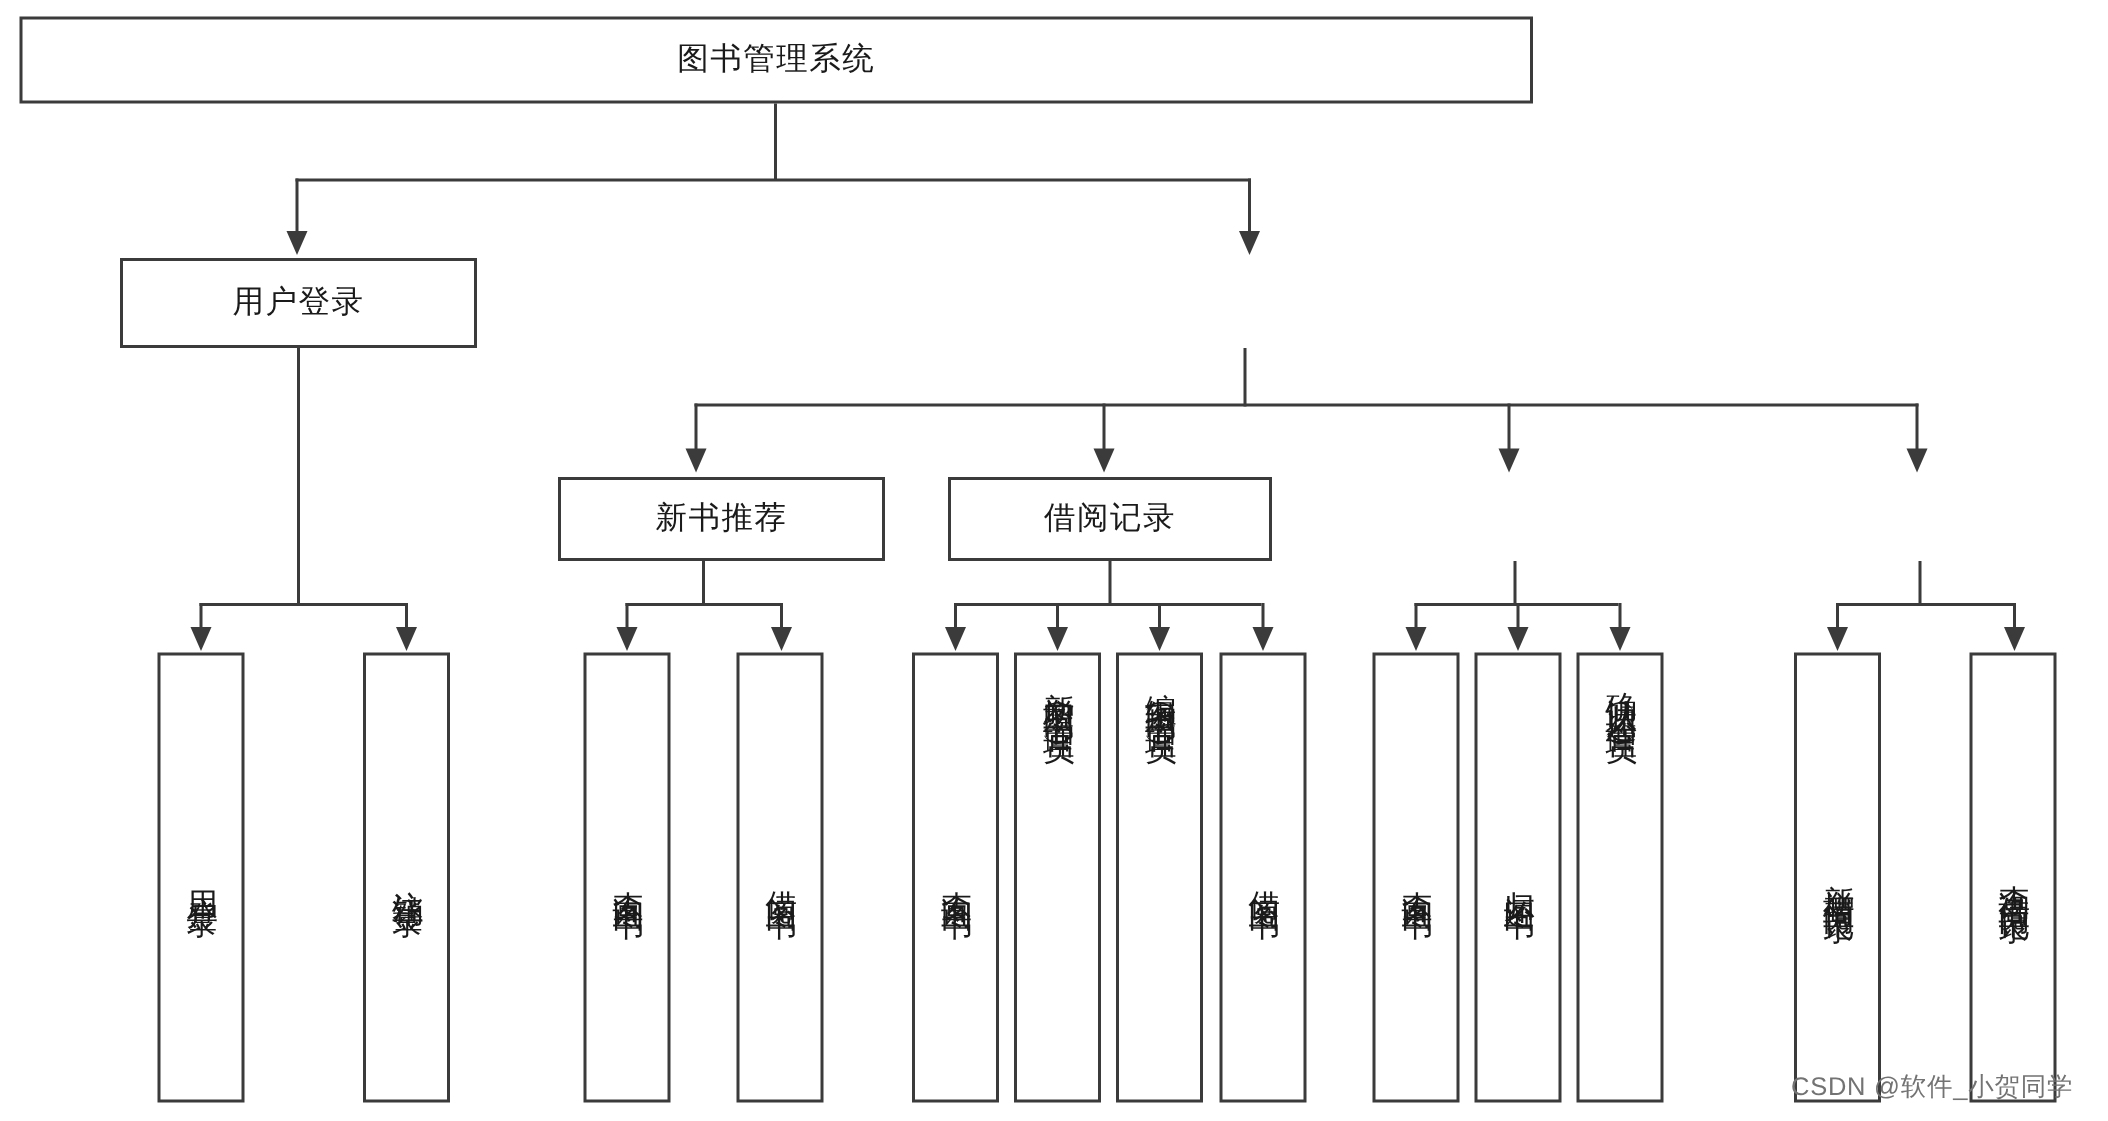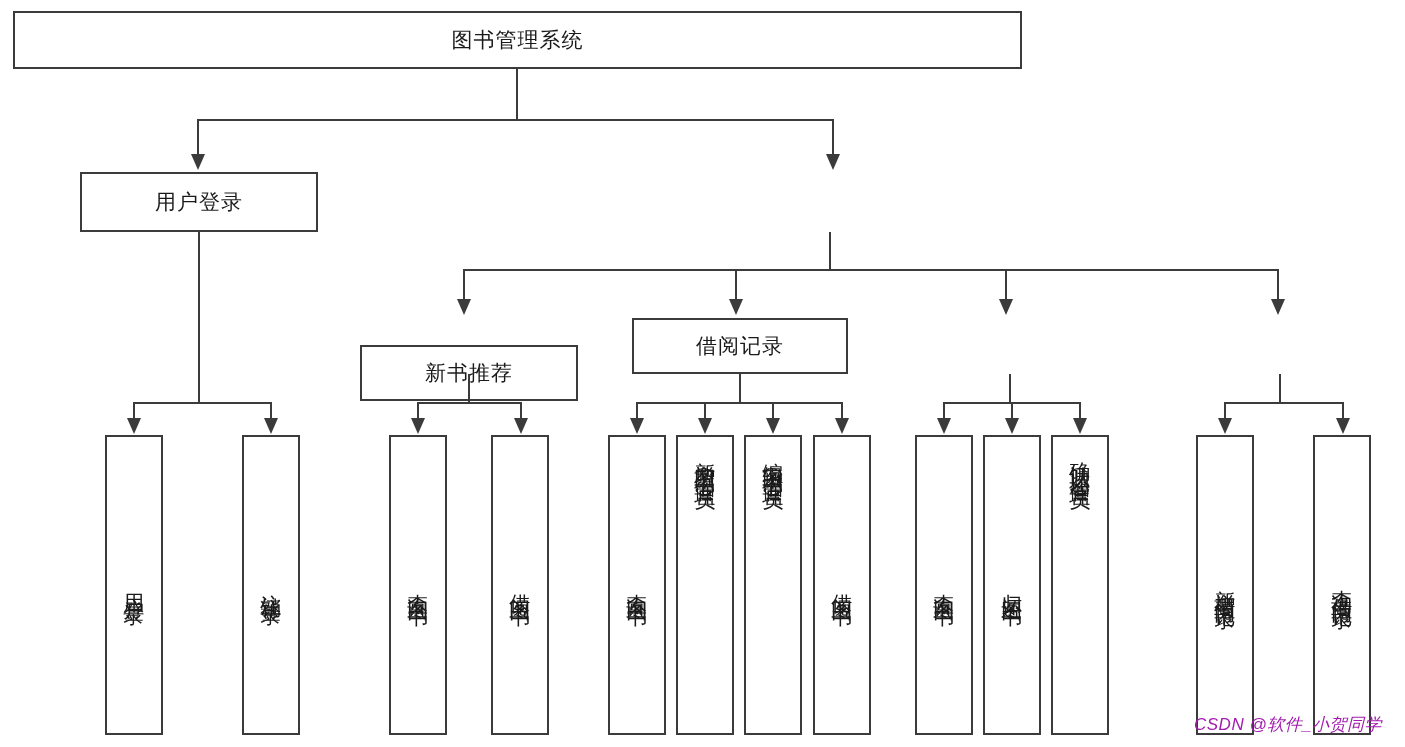--- a/index.html
+++ b/index.html
@@ -52,25 +52,24 @@
   .arrow{
     position:absolute;
     width:0;height:0;
     border-left:7px solid transparent;
     border-right:7px solid transparent;
     border-top:16px solid #3b3b3b;
   }
 
   .watermark{
     position:absolute;
-    color:#a21caf;
+    color:#737373;
     font-size:17px;
     white-space:nowrap;
     letter-spacing:0.5px;
-    font-style:italic;
   }
 </style>
 </head>
 <body>
 
 <div id="stage">
 
   <div class="node" style="left:13px; top:11px; width:1009px; height:58px;">
     <span class="lbl">图书管理系统</span>
   </div>
@@ -100,21 +99,21 @@
   <div class="ln hline" style="left:463px; top:269px; width:816px;"></div>
   <div class="ln vline" style="left:463px; top:269px; height:32px;"></div>
   <div class="arrow" style="left:457px; top:299px;"></div>
   <div class="ln vline" style="left:735px; top:269px; height:32px;"></div>
   <div class="arrow" style="left:729px; top:299px;"></div>
   <div class="ln vline" style="left:1005px; top:269px; height:32px;"></div>
   <div class="arrow" style="left:999px; top:299px;"></div>
   <div class="ln vline" style="left:1277px; top:269px; height:32px;"></div>
   <div class="arrow" style="left:1271px; top:299px;"></div>
 
-  <div class="node" style="left:360px; top:318px; width:218px; height:56px;margin-top:27px;">
+  <div class="node" style="left:372px; top:318px; width:218px; height:56px;">
     <span class="lbl">新书推荐</span>
   </div>
   <div class="node" style="left:632px; top:318px; width:216px; height:56px;">
     <span class="lbl">借阅记录</span>
   </div>
 
   <div class="ln vline" style="left:468px; top:374px; height:29px;"></div>
   <div class="ln hline" style="left:417px; top:402px; width:103px;"></div>
   <div class="ln vline" style="left:417px; top:402px; height:18px;"></div>
   <div class="arrow" style="left:411px; top:418px;"></div>

